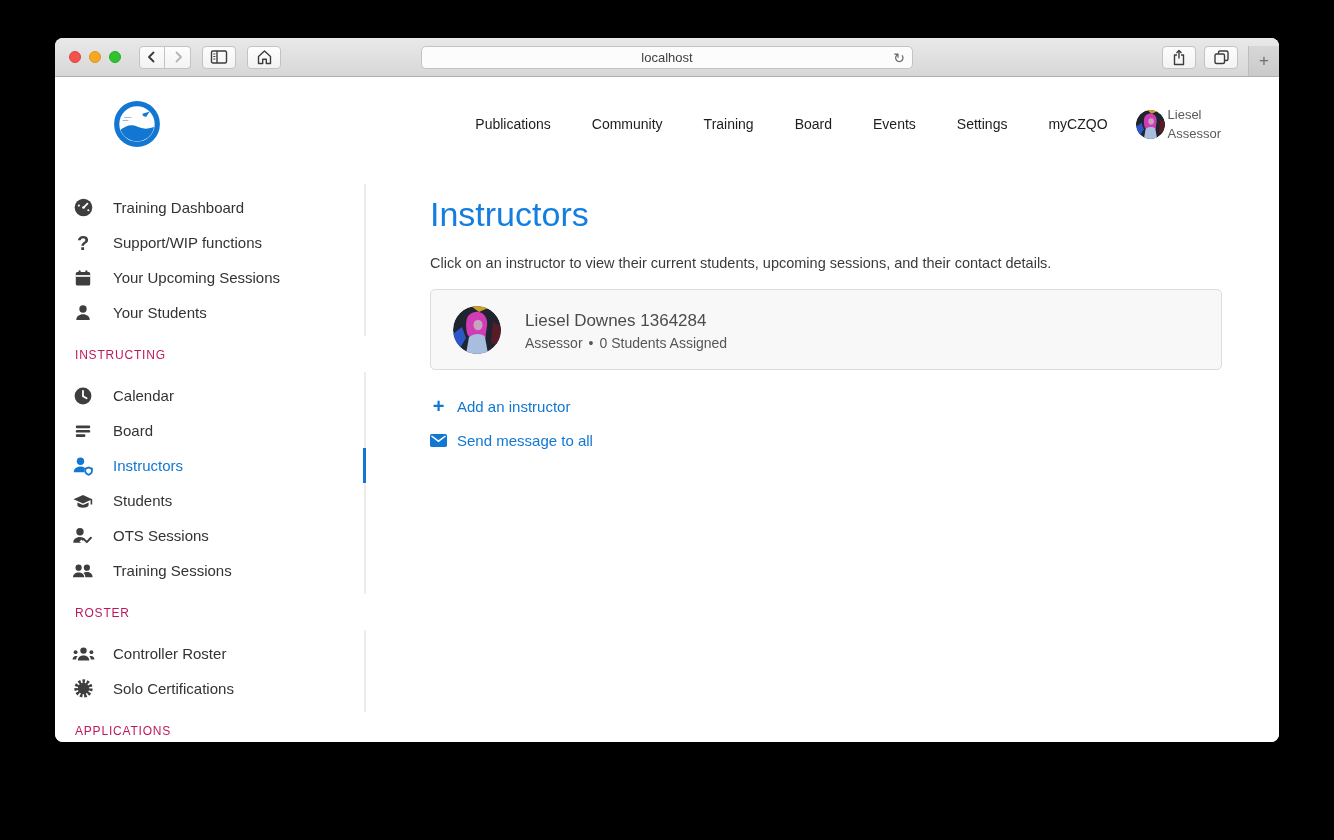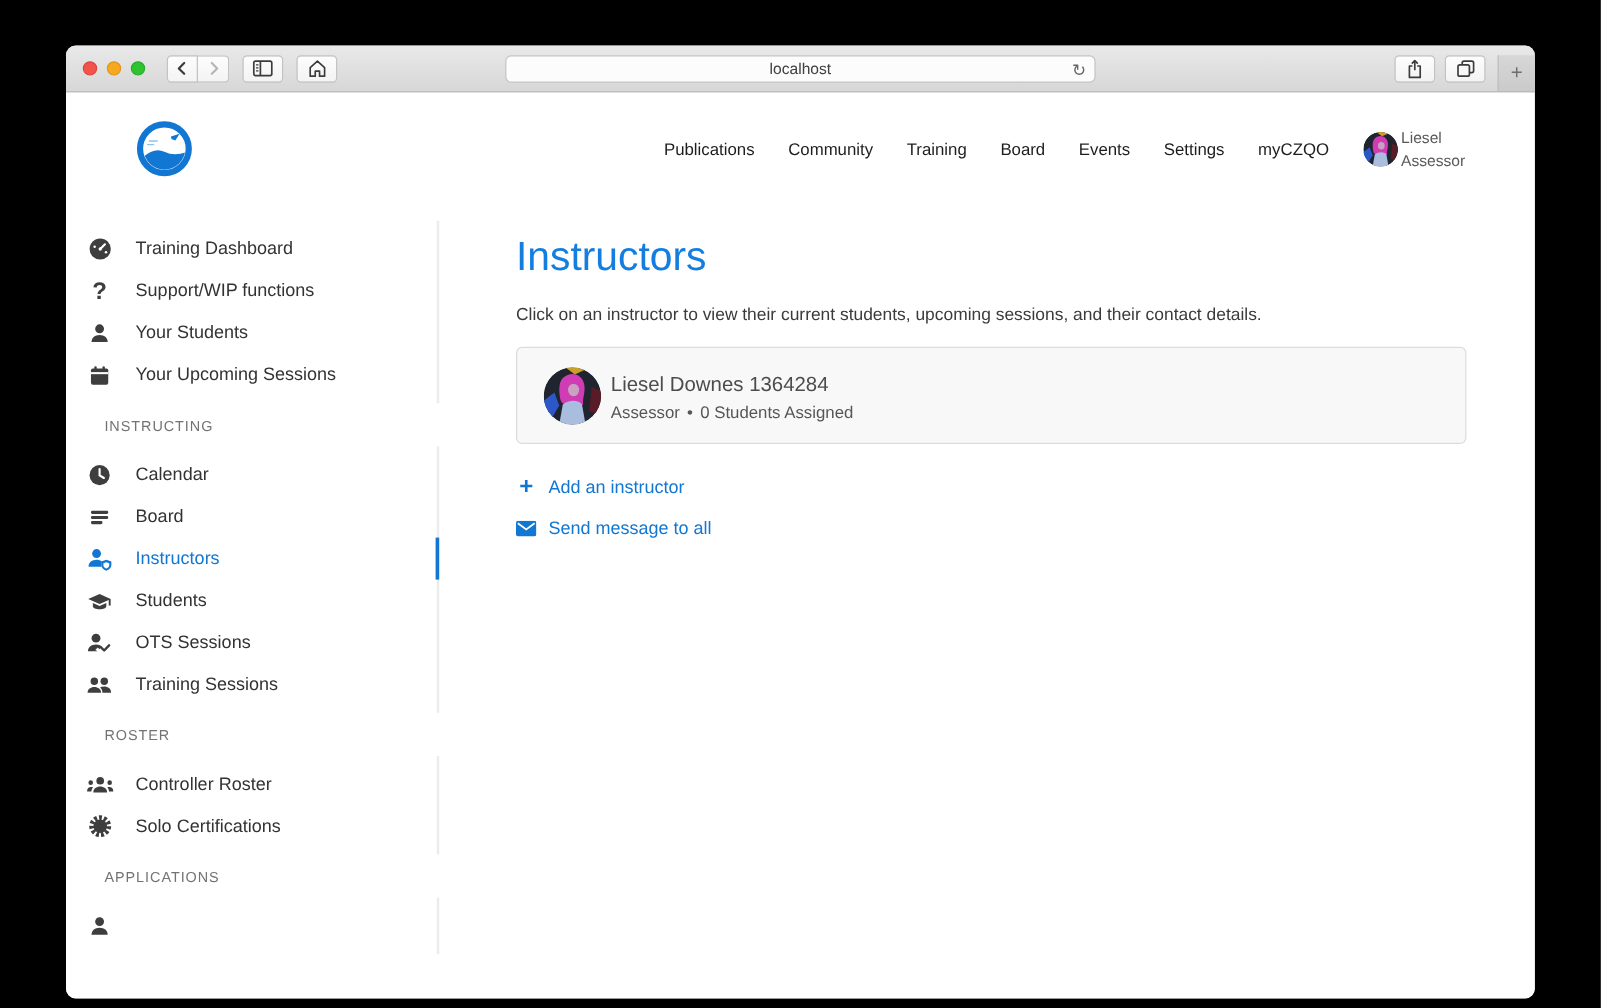--- a/index.html
+++ b/index.html
@@ -1,21 +1,21 @@
 <!DOCTYPE html>
 <html><head>
 <meta charset="utf-8">
 <style>
   html,body{margin:0;padding:0;}
   body{
     width:1334px;height:840px;background:#000;position:relative;overflow:hidden;
     font-family:"Liberation Sans",sans-serif;
   }
   .window{
-    position:absolute;left:55px;top:38px;width:1224px;height:794px;
+    position:absolute;left:55px;top:38px;width:1224px;height:704px;
     border-radius:8px;overflow:hidden;background:#fff;display:flex;flex-direction:column;
     box-shadow:0 18px 50px rgba(0,0,0,.65);
   }
   
   .toolbar{
     height:38px;flex:0 0 38px;background:linear-gradient(#e9e9e9,#d7d7d7);
     border-bottom:1px solid #b0b0b0;display:flex;align-items:center;padding:0 0 0 14px;
     position:relative;
   }
   .lights{display:flex;gap:8px;align-items:center;}
@@ -45,53 +45,53 @@
     border-left:1px solid #bdbdbd;display:flex;align-items:center;justify-content:center;
     color:#6e6e6e;font-size:17px;
   }
   svg.tbi{display:block;}
   
   .site-header{
     height:94px;flex:0 0 94px;background:#fff;display:flex;align-items:center;
     padding:0 58px;box-sizing:border-box;
   }
   .logo{width:48px;height:48px;}
-  .top-nav{display:flex;gap:28px;margin-left:auto;align-items:center;}
+  .top-nav{display:flex;gap:41px;margin-left:auto;align-items:center;}
   .top-nav a{font-size:14px;font-weight:500;color:#1d1d1d;text-decoration:none;}
   .user-chip{display:flex;align-items:center;gap:3px;margin-left:28px;}
   .avatar-sm{width:29px;height:29px;border-radius:50%;overflow:hidden;}
   .user-txt{font-size:13px;color:#5a5a5a;line-height:19px;}
   
   .content{flex:1;display:flex;overflow:hidden;background:#fff;}
   .sidebar{width:311px;flex:0 0 311px;padding:13px 0 0 16px;box-sizing:border-box;}
   .nav-group{list-style:none;margin:0;padding:6px 0;border-right:2px solid #ececec;}
   .nav-group li{
     height:35px;display:flex;align-items:center;gap:18px;position:relative;
     color:#3e3e3e;cursor:pointer;
   }
   .nav-group li .icn{width:24px;height:24px;flex:0 0 24px;display:flex;align-items:center;justify-content:center;}
   .nav-group li .lbl{font-size:15px;font-weight:500;color:#333;}
   .nav-group li.active{color:#1277d2;}
   .nav-group li.active .lbl{color:#1277d2;}
   .nav-group li.active::after{
     content:"";position:absolute;right:-2px;top:0;bottom:0;width:3px;background:#1277d2;
   }
   .sec-label{
-    margin:12px 16px 9px;font-size:12px;font-weight:500;color:#737373;
+    margin:12px 4px 9px;font-size:12px;font-weight:500;color:#be185d;
     letter-spacing:.8px;height:15px;line-height:15px;
   }
   .icn svg{display:block;}
   .q-glyph{font-size:20px;font-weight:700;color:currentColor;line-height:1;}
   
   .main{flex:1;padding:22px 57px 0 64px;box-sizing:border-box;}
   .page-title{margin:0 0 20px;font-size:34px;font-weight:500;color:#137ee0;line-height:42px;}
   .page-desc{margin:0 0 18px;font-size:14.5px;color:#3b3b3b;}
   .instructor-card{
     border:1px solid #dcdcdc;background:#f8f8f9;border-radius:5px;height:81px;
-    display:flex;align-items:center;padding:0 22px;gap:8px;box-sizing:border-box;cursor:pointer;
+    display:flex;align-items:center;padding:0 22px;gap:24px;box-sizing:border-box;cursor:pointer;
   }
   .avatar-lg{width:48px;height:48px;border-radius:50%;overflow:hidden;flex:0 0 48px;}
   .card-name{font-size:17px;font-weight:500;color:#4c4c4c;line-height:23px;}
   .card-sub{font-size:14px;color:#565656;margin-top:3px;text-align:center;}
   .card-sub .dot{margin:0 6px;color:#565656;}
   .actions{margin-top:24px;}
   .action-link{
     display:flex;align-items:center;gap:10px;color:#1277d2;font-size:15px;font-weight:500;
     margin-bottom:10px;cursor:pointer;text-decoration:none;height:24px;
   }
@@ -224,36 +224,36 @@
         </li>
         <li>
           <span class="icn">
             <span class="q-glyph">?</span>
           </span>
           <span class="lbl">Support/WIP functions</span>
         </li>
         <li>
           <span class="icn">
             <svg width="20" height="20" viewBox="0 0 20 20">
-                <circle cx="10" cy="6" r="3.7" fill="#3e3e3e"></circle>
-                <path d="M3.3 17v-.4c0-3.1 3-5.4 6.7-5.4s6.7 2.3 6.7 5.4v.4z" fill="#3e3e3e"></path>
-              </svg>
-          </span>
-          <span class="lbl">Your Students</span>
-        </li>
-        <li>
-          <span class="icn">
-            <svg width="20" height="20" viewBox="0 0 20 20">
                 <rect x="5.6" y="2.2" width="2" height="3.6" rx="1" fill="#3e3e3e"></rect>
                 <rect x="12.4" y="2.2" width="2" height="3.6" rx="1" fill="#3e3e3e"></rect>
                 <rect x="2.8" y="4" width="14.4" height="13.6" rx="1.6" fill="#3e3e3e"></rect>
                 <rect x="2.8" y="7.1" width="14.4" height="1.7" fill="#fff"></rect>
               </svg>
           </span>
           <span class="lbl">Your Upcoming Sessions</span>
+        </li>
+        <li>
+          <span class="icn">
+            <svg width="20" height="20" viewBox="0 0 20 20">
+                <circle cx="10" cy="6" r="3.7" fill="#3e3e3e"></circle>
+                <path d="M3.3 17v-.4c0-3.1 3-5.4 6.7-5.4s6.7 2.3 6.7 5.4v.4z" fill="#3e3e3e"></path>
+              </svg>
+          </span>
+          <span class="lbl">Your Students</span>
         </li>
       </ul>
 
       <div class="sec-label">INSTRUCTING</div>
       <ul class="nav-group">
         <li>
           <span class="icn">
             <svg width="20" height="20" viewBox="0 0 20 20">
                 <circle cx="10" cy="10" r="8.4" fill="#3e3e3e"></circle>
                 <path d="M10 4.8v5.4l3.6 2.1" fill="none" stroke="#fff" stroke-width="1.8" stroke-linecap="round"></path>

